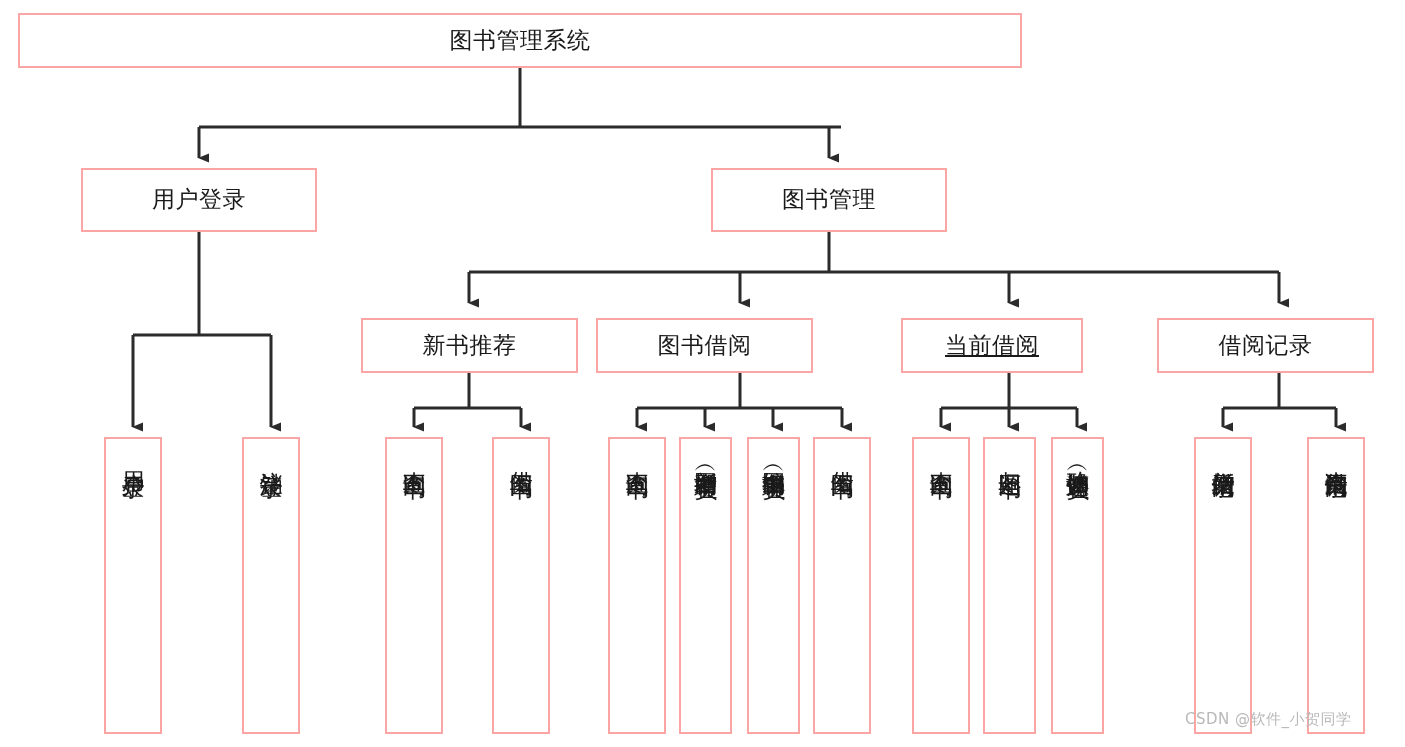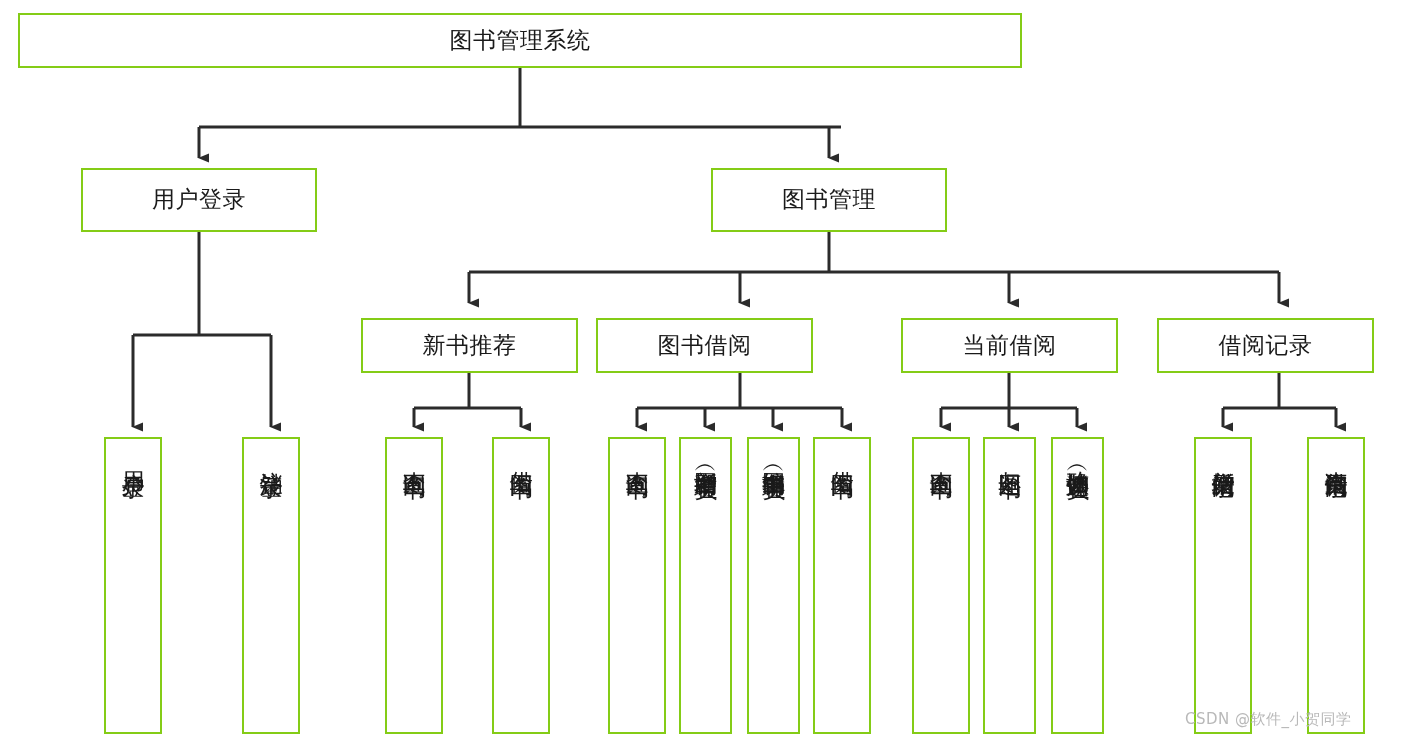--- a/index.html
+++ b/index.html
@@ -21,21 +21,21 @@
     position: absolute;
     left: 0;
     top: 0;
     width: 1405px;
     height: 747px;
   }
   .node {
     position: absolute;
     box-sizing: border-box;
     background: #ffffff;
-    border: 2px solid #84cc16;
+    border: 2px solid #fca5a5;
     display: flex;
     align-items: center;
     justify-content: center;
     text-align: center;
     color: #1a1a1a;
   }
   .node.h-node {
     font-size: 23px;
     line-height: 1.2;
     letter-spacing: 0.5px;
@@ -137,21 +137,21 @@
   <div class="node h-node" style="left:361px; top:318px; width:217px; height:55px;">
     <span>新书推荐</span>
   </div>
 
   <div class="node h-node" style="left:711px; top:168px; width:236px; height:64px;">
     <span>图书管理</span>
   </div>
   <div class="node h-node" style="left:596px; top:318px; width:217px; height:55px;">
     <span>图书借阅</span>
   </div>
-  <div class="node h-node" style="left:901px; top:318px; width:217px; height:55px;">
+  <div class="node h-node" style="left:901px; top:318px; width:182px; height:55px;text-decoration:underline;">
     <span>当前借阅</span>
   </div>
   <div class="node h-node" style="left:1157px; top:318px; width:217px; height:55px;">
     <span>借阅记录</span>
   </div>
 
   <div class="node v-node" style="left:104px; top:437px; width:58px; height:297px;">
     <span class="v-text">用户登录</span>
   </div>
   <div class="node v-node" style="left:242px; top:437px; width:58px; height:297px;">

